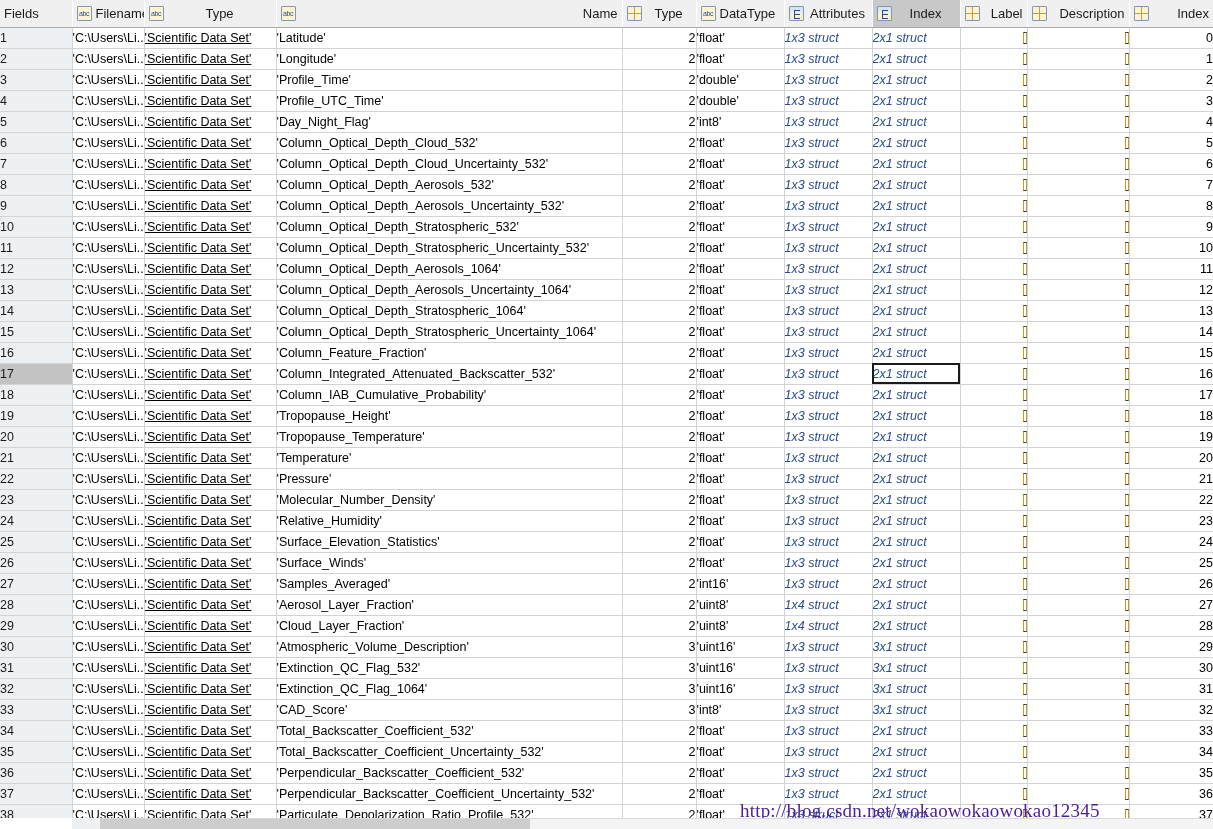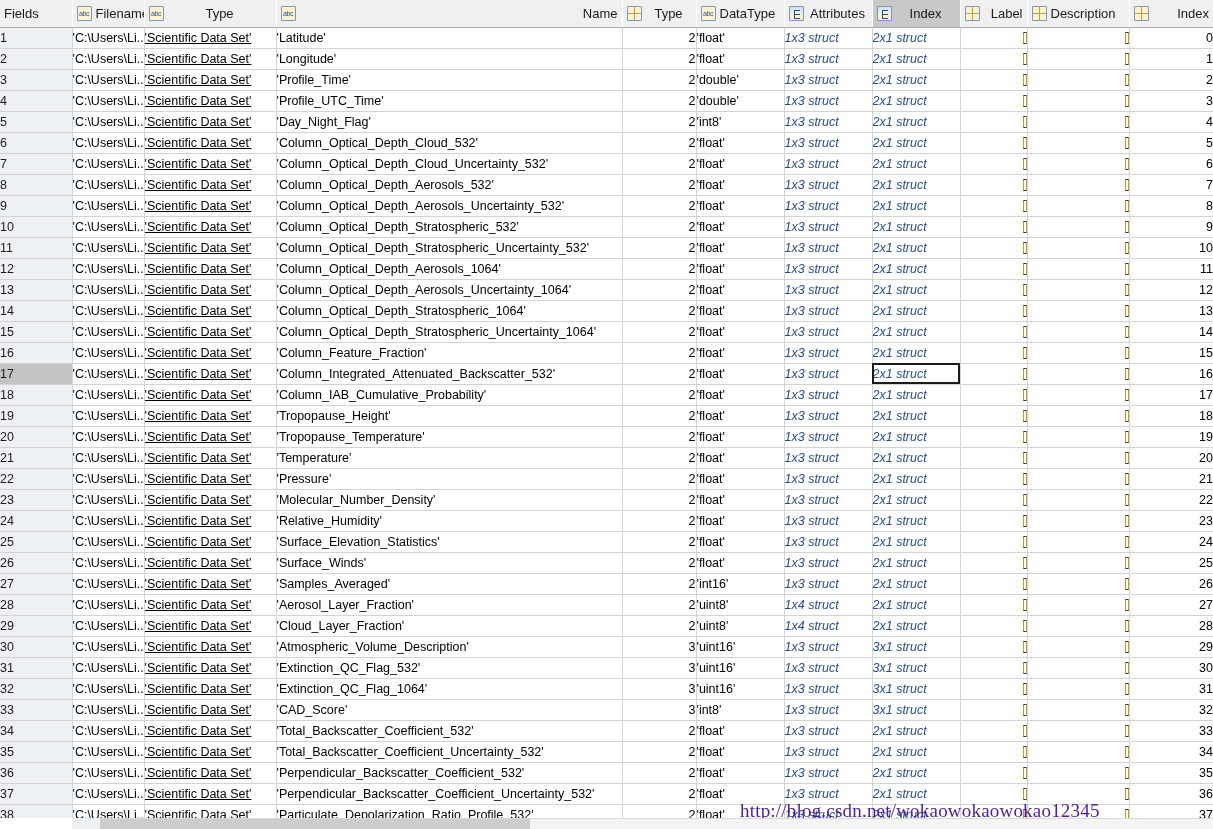--- a/index.html
+++ b/index.html
@@ -304,21 +304,21 @@
         </th>
         <th>
           <div class="hdr-inner lead">
             <span class="ic ic-grid"></span>
             <span class="hdr-label" style="flex:1;text-align:right">Label</span>
           </div>
         </th>
         <th>
           <div class="hdr-inner lead">
             <span class="ic ic-grid"></span>
-            <span class="hdr-label" style="flex:1;text-align:left">Description</span>
+            <span class="hdr-label" style="flex:1;text-align:right">Description</span>
           </div>
         </th>
         <th style="border-right:none">
           <div class="hdr-inner lead">
             <span class="ic ic-grid"></span>
             <span class="hdr-label" style="flex:1;text-align:right">Index</span>
           </div>
         </th>
       </tr>
     </thead>

